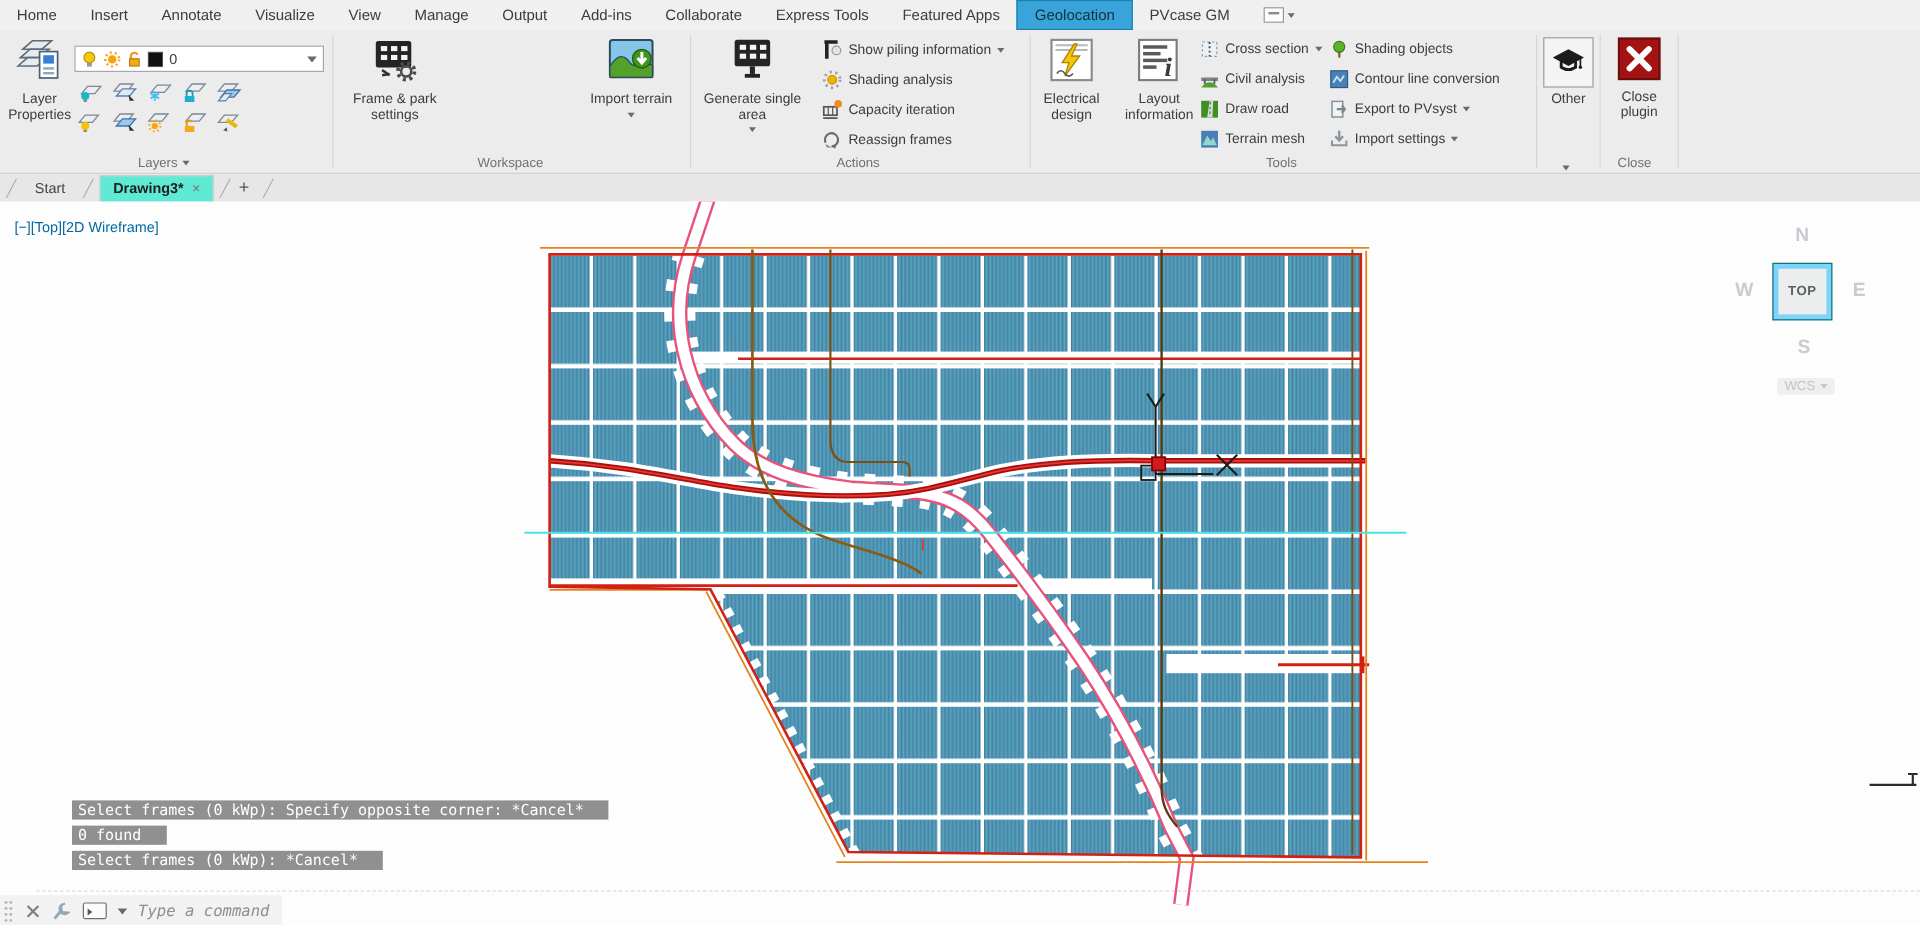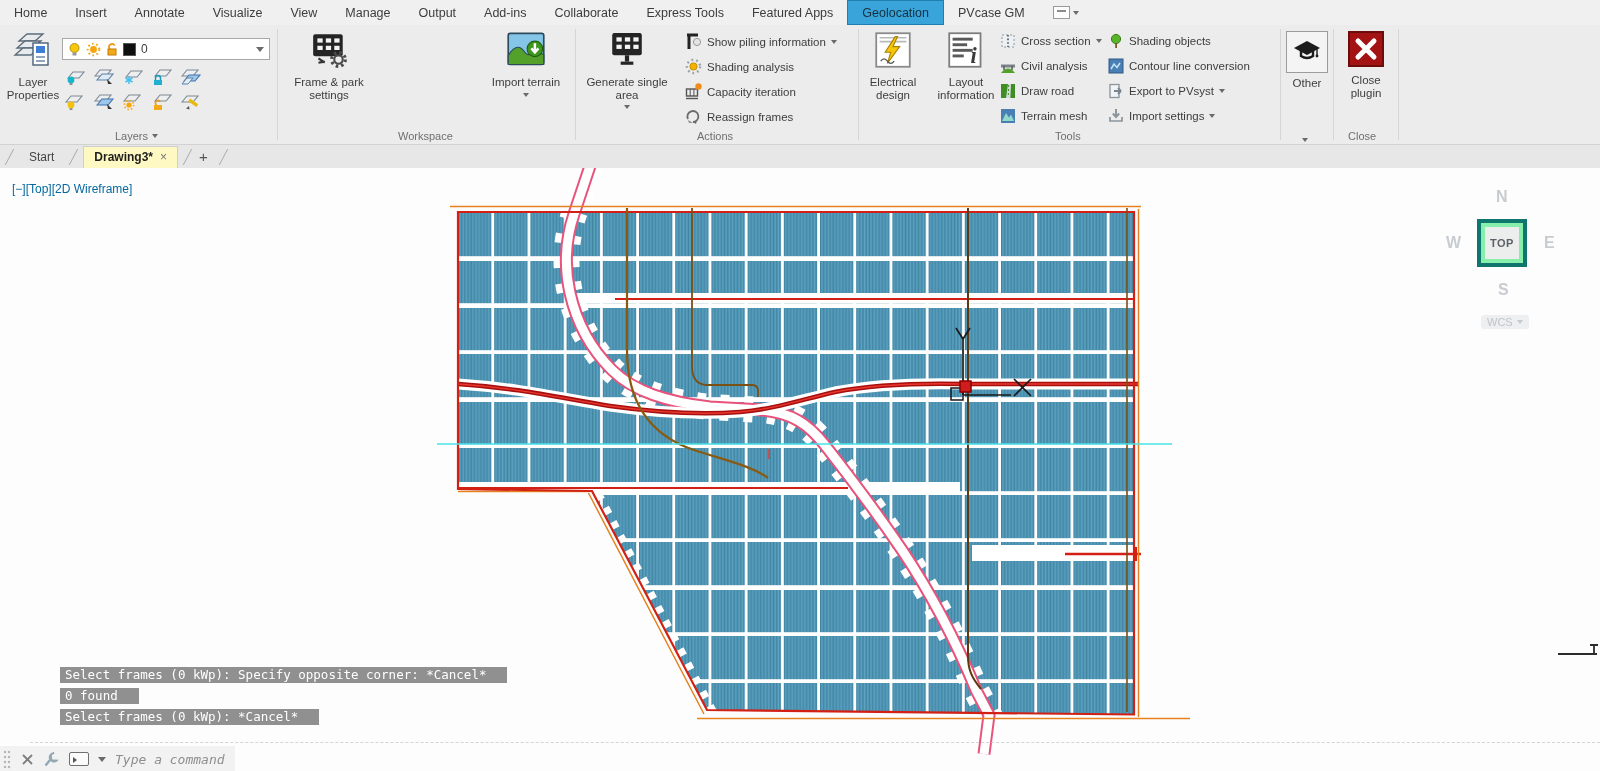--- a/index.html
+++ b/index.html
@@ -33,32 +33,32 @@
   .layerdrop { position:absolute; left:62px; top:13px; width:208px; height:22px; background:#fff;
     border:1px solid #a8a8a8; display:flex; align-items:center; gap:5px; padding:0 5px; font-size:12px; }
   .layerdrop .grow { flex:1; }
   .lrow { position:absolute; display:flex; gap:7px; }
 
   
   .filetabs { position:absolute; left:0; top:145px; width:1600px; height:23px; background:#e7e7e7;
     display:flex; align-items:flex-end; font-size:12px; color:#444; }
   .slash { width:1px; height:16px; background:#a9a9a9; transform:skewX(-28deg); margin:0 9px 3px 9px; }
   .ftab { padding:3px 10px 4px 10px; display:flex; align-items:center; gap:7px; }
-  .ftab.active { background:#fef9c3; font-weight:bold; color:#1d1d1d; border:1px solid #cfcfcf; border-bottom:none;text-align:center; }
+  .ftab.active { background:#5eead4; font-weight:bold; color:#1d1d1d; border:1px solid #cfcfcf; border-bottom:none;text-align:center; }
   .ftab .x { color:#777; font-weight:normal; font-size:12px; }
   .newtab { font-size:15px; color:#555; padding:0 6px 3px 2px; }
 
   
   .canvas { position:absolute; left:0; top:168px; width:1600px; height:603px; background:#fdfdfd; }
   .vplabel { position:absolute; left:12px; top:14px; font-size:12px; color:#0369a1; }
 
   
   .vc { position:absolute; color:#c8ccd0; font-weight:bold; font-size:16px; }
-  .vc-top { position:absolute; left:1477px; top:51px; width:50px; height:48px; background:#86efac;
-    border:4px solid #0f766e; display:flex; align-items:center; justify-content:center;
+  .vc-top { position:absolute; left:1477px; top:51px; width:50px; height:48px; background:#7dd3fc;
+    border:1px solid #0f766e; display:flex; align-items:center; justify-content:center;
     font-size:11px; font-weight:bold; color:#5b6166; letter-spacing:.5px; }
   .vc-top:after { content:""; position:absolute; inset:4px; background:#eceded; z-index:-0; }
   .vc-top span{ position:relative; z-index:1; }
   .wcs { position:absolute; left:1481px; top:147px; background:#edeff0; border-radius:3px; padding:1px 6px;
     font-size:11px; color:#bfc4c8; display:flex; align-items:center; gap:4px; }
   .wcs .caret { border-top-color:#c3c8cc; }
 
   
   .cmdhist { position:absolute; left:60px; top:499px; display:flex; flex-direction:column; gap:5px;
     font-family:"DejaVu Sans Mono", monospace; font-size:12.5px; }

